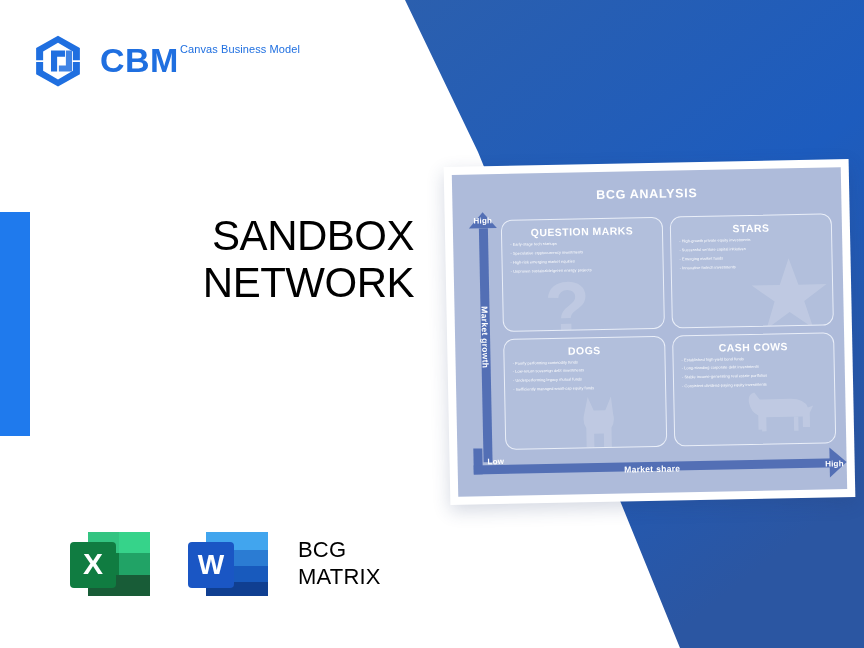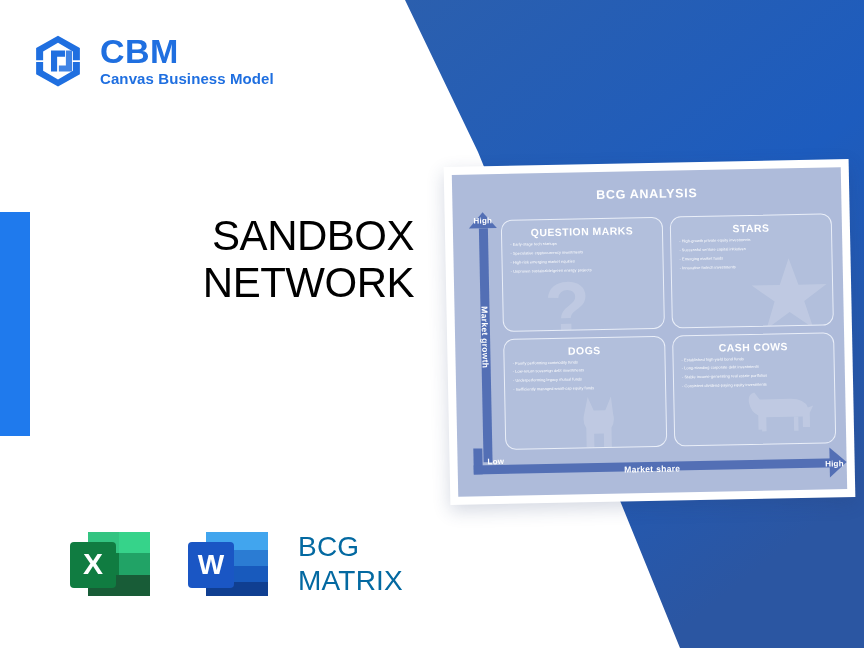--- a/index.html
+++ b/index.html
@@ -17,46 +17,46 @@
     position:absolute; left:0; top:212px; width:30px; height:224px;
     background:#1f7aed; z-index:2;
   }
 
   
   .logo-wrap {
     position:absolute; left:30px; top:33px;
     display:flex; align-items:center; gap:14px; z-index:3;
   }
   .logo-mark { width:56px; height:56px; flex:none; }
-  .logo-text { display:flex; flex-direction:column; gap:1px; }
+  .logo-text { display:flex; flex-direction:row; gap:1px; }
   .logo-title {
     font-size:34px; font-weight:bold; color:#1f6fe0;
     letter-spacing:0.5px; line-height:1.05;
   }
   .logo-sub {
-    font-size:15px; font-weight:bold; color:#1f6fe0;
+    font-size:11px; font-weight:normal; color:#1f6fe0;
     letter-spacing:0.1px; line-height:1.1;
   }
 
   
   .headline {
     position:absolute; left:54px; top:212px; width:360px; z-index:3;
     font-size:42px; line-height:1.12; color:#000000;
     font-weight:normal; letter-spacing:-0.5px;
   }
   .headline div { white-space:nowrap;text-align:right; }
 
   
   .files {
     position:absolute; left:62px; top:516px; z-index:3;
     display:flex; align-items:center; gap:22px;
   }
   .file-icon { width:96px; height:96px; flex:none; }
   .files-label {
-    font-size:28px; color:#0369a1; line-height:1.22; letter-spacing:0.2px;
+    font-size:22px; color:#000000; line-height:1.22; letter-spacing:0.2px;
   }
 
   
   .matrix-card {
     position:absolute; left:447px; top:163px; width:405px; height:338px;
     background:#ffffff; padding:8px; z-index:4;
     box-shadow:0 6px 18px rgba(40,60,110,0.20);
     transform:rotate(-1.15deg); transform-origin:50% 50%;
   }
   .matrix-inner {

